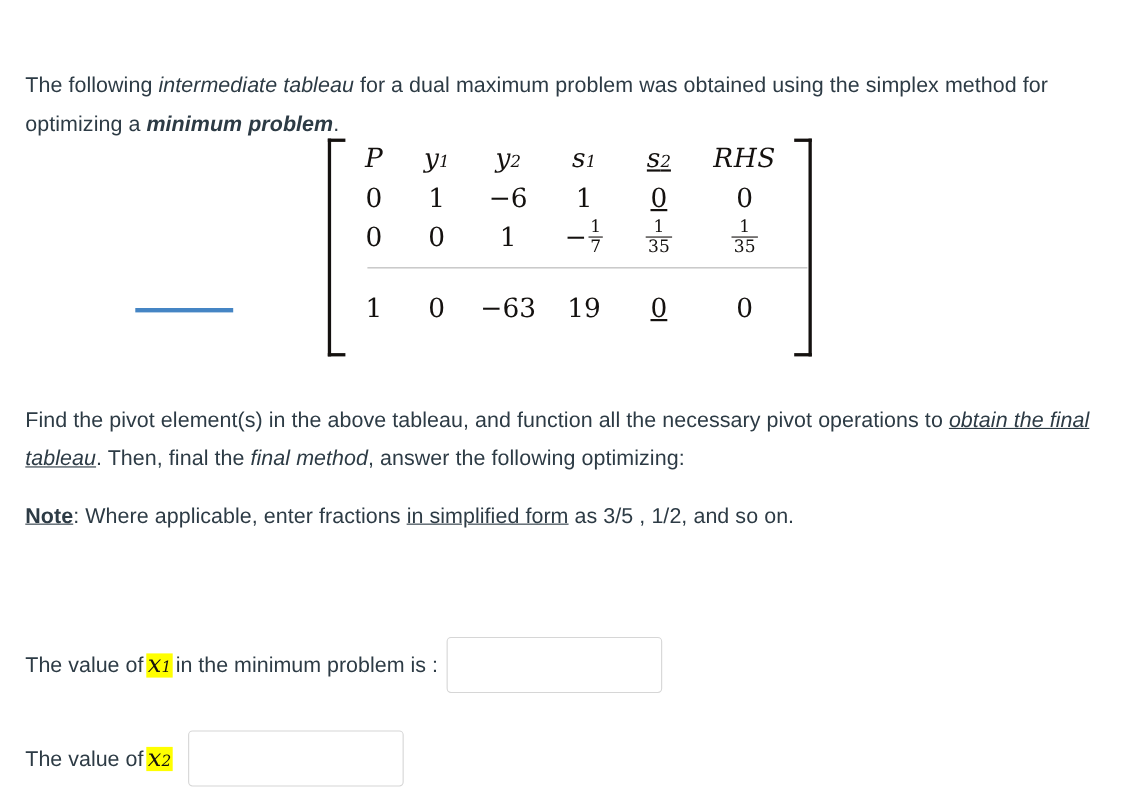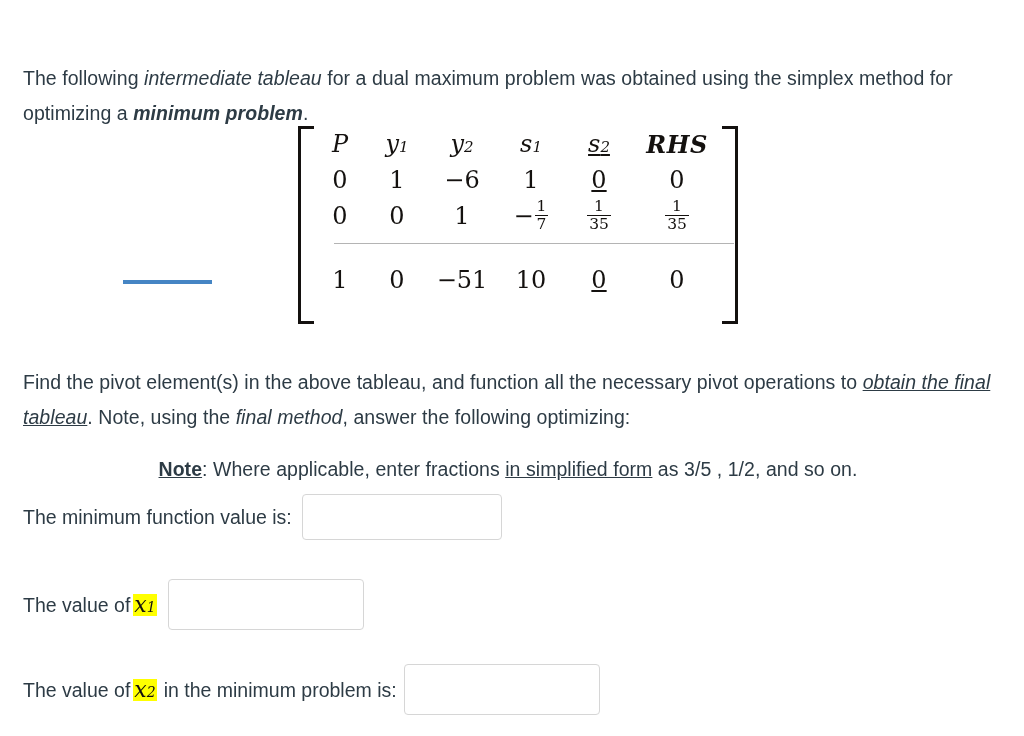--- a/index.html
+++ b/index.html
@@ -25,21 +25,21 @@
   
   .prose {
     position: absolute;
     font-size: 19.5px;
     line-height: 35px;
     color: #2d3b45;
     letter-spacing: 0.05px;
   }
   .intro-para { left: 23px; top: 41px; width: 960px; }
   .find-para  { left: 23px; top: 345px; width: 970px; }
-  .note-para  { left: 23px; top: 432px; width: 970px; text-align: center; }
+  .note-para  { left: 23px; top: 432px; width: 970px; }
 
   .ital { font-style: italic; }
   .bold-ital { font-style: italic; font-weight: bold; }
   .ital-underline { font-style: italic; text-decoration: underline; }
   .underline { text-decoration: underline; }
   .bold-underline { font-weight: bold; text-decoration: underline; }
 
   
   .blue-rule {
     position: absolute;
@@ -94,21 +94,21 @@
   }
   table.mat td.c0 { width: 52px; }
   table.mat td.c1 { width: 62px; }
   table.mat td.c2 { width: 68px; }
   table.mat td.c3 { width: 70px; }
   table.mat td.c4 { width: 66px; text-decoration: underline; }
   table.mat td.c5 { width: 90px; }
 
   .hdr { font-style: italic; font-size: 24px; }
   .hdr .sub { font-size: 15px; font-style: italic; }
-  .rhs { font-style: italic; letter-spacing: 0.5px; font-weight: bold; }
+  .rhs { font-style: italic; letter-spacing: 0.5px; }
 
   tr.rule-row td { height: 8px; }
   .divider {
     position: absolute;
     left: 20px;
     top: 117px;
     width: 400px;
     height: 1px;
     background: #b4b4b4;
   }
@@ -222,47 +222,43 @@
               <td class="c1"></td>
               <td class="c2"></td>
           <td class="c3"></td>
               <td class="c4"></td>
               <td class="c5"></td>
         </tr>
 
         <tr class="objective">
           <td class="c0">1</td>
           <td class="c1">0</td>
-          <td class="c2">−51</td>
-          <td class="c3">10</td>
+          <td class="c2">−63</td>
+          <td class="c3">19</td>
           <td class="c4">0</td>
           <td class="c5">0</td>
         </tr>
       </tbody>
         </table>
       <div class="divider"></div>
     </div>
   </div>
 
-  <p class="prose find-para"><span>Find the pivot element(s) in the above tableau, and function all the necessary pivot operations to </span><span class="ital-underline">obtain the final tableau</span><span>. Note, using the </span><span class="ital">final method</span><span>, answer the following optimizing:</span></p>
+  <p class="prose find-para"><span>Find the pivot element(s) in the above tableau, and function all the necessary pivot operations to </span><span class="ital-underline">obtain the final tableau</span><span>. Then, final the </span><span class="ital">final method</span><span>, answer the following optimizing:</span></p>
 
   <p class="prose note-para"><span class="bold-underline">Note</span><span>: Where applicable, enter fractions </span><span class="underline">in simplified form</span><span> as  3/5 ,  1/2, and so on.</span></p>
 
-  <div class="qrow q1">
-    <span>The minimum function value is:</span>
-    <input class="answer-box box-a" type="text" value="" style="">
-  </div>
 
   <div class="qrow q2">
     <span>The value of</span>
     <span class="mathvar"><span>x</span><span class="sub">1</span></span>
+    <span>in the minimum problem is :</span>
     <input class="answer-box box-b" type="text" value="" style="">
   </div>
 
   <div class="qrow q3">
     <span>The value of</span>
     <span class="mathvar"><span>x</span><span class="sub">2</span></span>
     <span class="sp"></span>
-    <span>in the minimum problem is:</span>
     <input class="answer-box box-c" type="text" value="" style="">
   </div>
 
 </div>
 
 </body></html>

